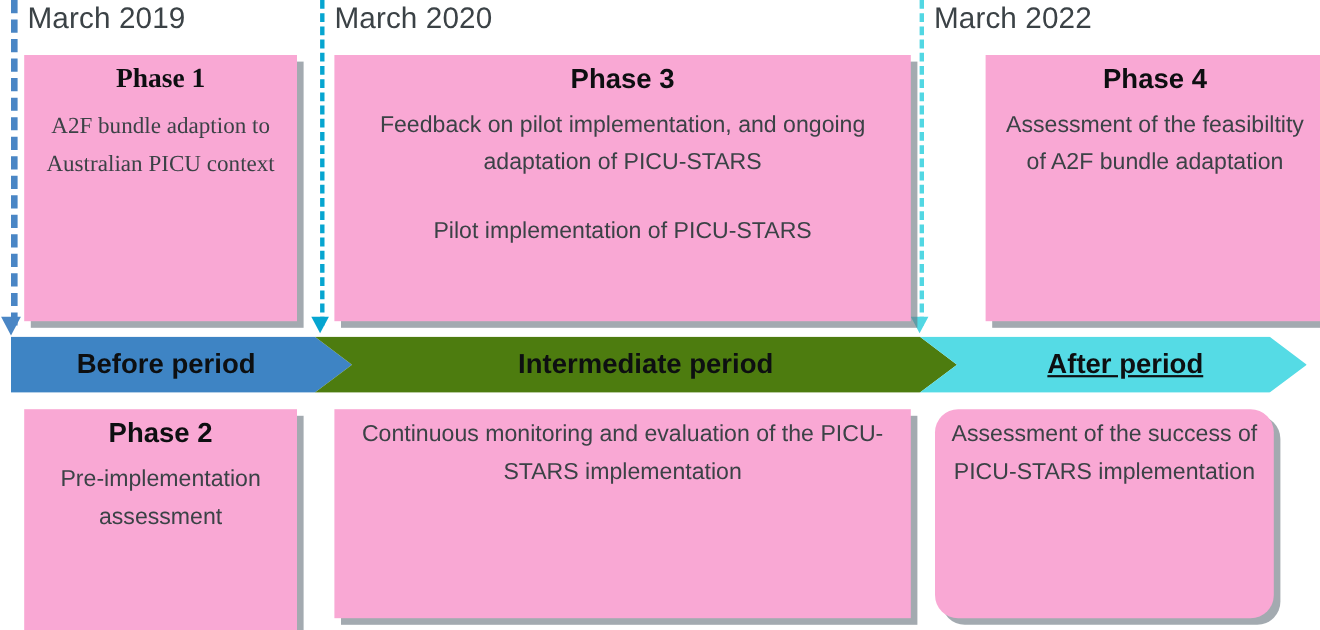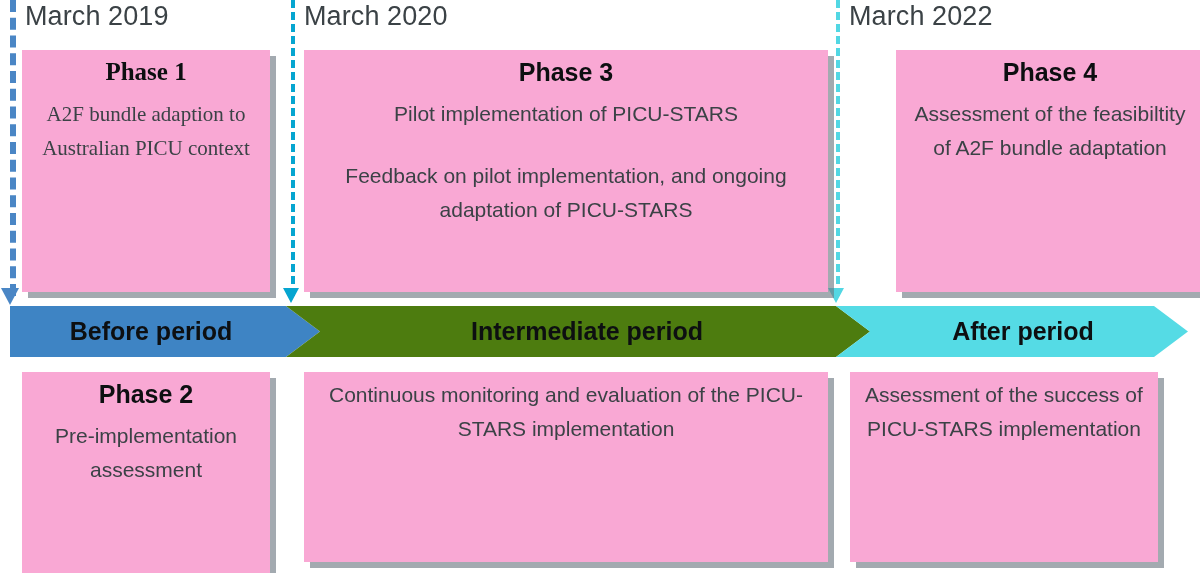--- a/index.html
+++ b/index.html
@@ -133,21 +133,21 @@
     clip-path: polygon(0 0, 550px 0, 584px 50%, 550px 100%, 0 100%, 34px 50%);
   }
   .seg-after {
     left: 826px;
     width: 352px;
     background: #55dbe5;
     clip-path: polygon(0 0, 318px 0, 352px 50%, 318px 100%, 0 100%, 34px 50%);
   }
   .seg-before .period-label      { padding-right: 28px; }
   .seg-intermediate .period-label{ padding-left: 18px; }
-  .seg-after .period-label       { padding-left: 22px; }
+  .seg-after .period-label       { padding-left: 22px; text-decoration: underline; }
 </style>
 </head>
 <body>
 
 <div id="diagram">
 
   <div class="tl-marker m1" style="left:10px;">
     <div class="tl-line"></div>
     <div class="tl-arrow"></div>
   </div>
@@ -164,22 +164,22 @@
   <div class="date-label" style="left:304px;">March 2020</div>
   <div class="date-label" style="left:849px;">March 2022</div>
 
   <div class="phase-box" style="left:22px; top:50px; width:248px; height:242px;font-family:Liberation Serif, serif;">
     <div class="phase-title">Phase 1</div>
     <div class="phase-body">A2F bundle adaption to Australian PICU context</div>
   </div>
 
   <div class="phase-box" style="left:304px; top:50px; width:524px; height:242px;">
     <div class="phase-title">Phase 3</div>
+    <div class="phase-body" style="max-width:470px;">Feedback on pilot implementation, and ongoing adaptation of PICU-STARS</div>
     <div class="phase-body">Pilot implementation of PICU-STARS</div>
-    <div class="phase-body" style="max-width:470px;">Feedback on pilot implementation, and ongoing adaptation of PICU-STARS</div>
   </div>
 
   <div class="phase-box" style="left:896px; top:50px; width:308px; height:242px;">
     <div class="phase-title">Phase 4</div>
     <div class="phase-body">Assessment of the feasibiltity of A2F bundle adaptation</div>
   </div>
 
   <div id="period-band">
     <div class="period-seg seg-before">
       <span class="period-label">Before period</span>
@@ -195,18 +195,18 @@
   <div class="phase-box" style="left:22px; top:372px; width:248px; height:216px;">
     <div class="phase-title">Phase 2</div>
     <div class="phase-body">Pre-implementation assessment</div>
   </div>
 
   <div class="phase-box no-title" style="left:304px; top:372px; width:524px; height:190px;">
 
     <div class="phase-body" style="max-width:480px;">Continuous monitoring and evaluation of the PICU-STARS implementation</div>
   </div>
 
-  <div class="phase-box no-title" style="left:850px; top:372px; width:308px; height:190px;">
+  <div class="phase-box no-title" style="left:850px; top:372px; width:308px; height:190px;border-radius:21px;">
 
     <div class="phase-body">Assessment of the success of PICU-STARS implementation</div>
   </div>
 
 </div>
 
 </body></html>

